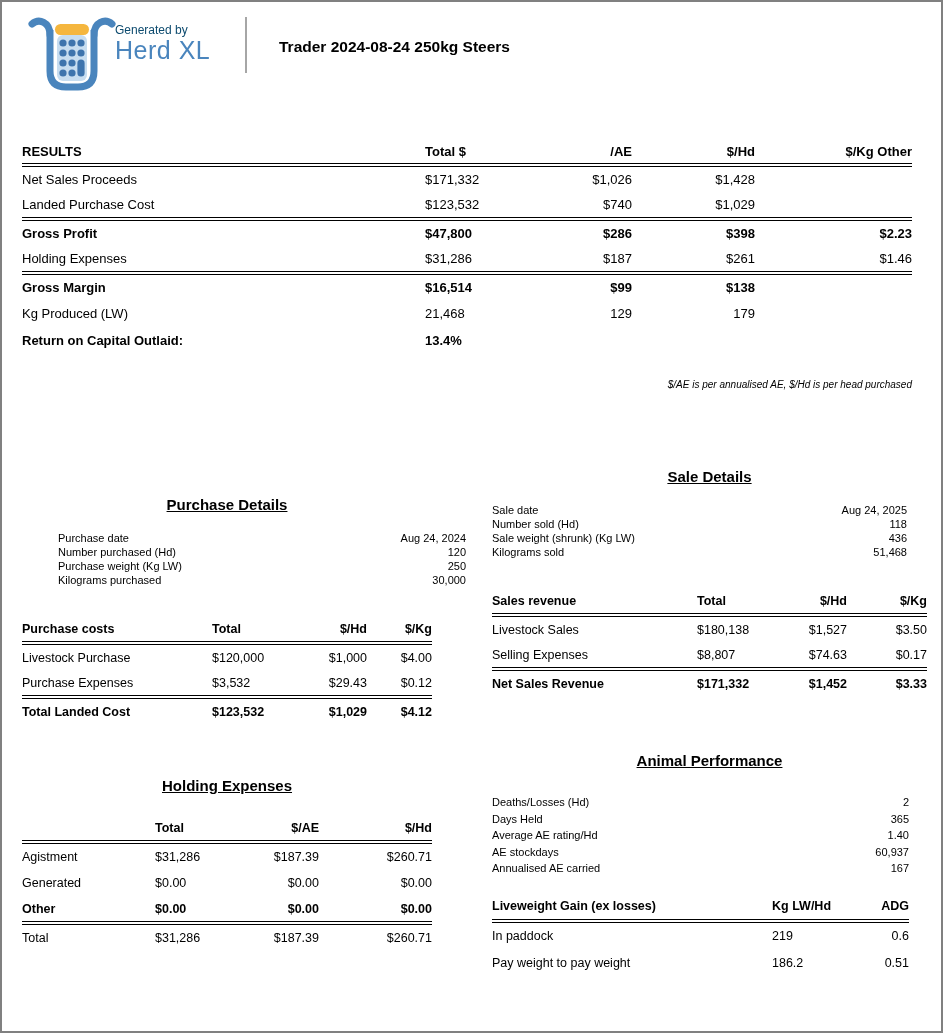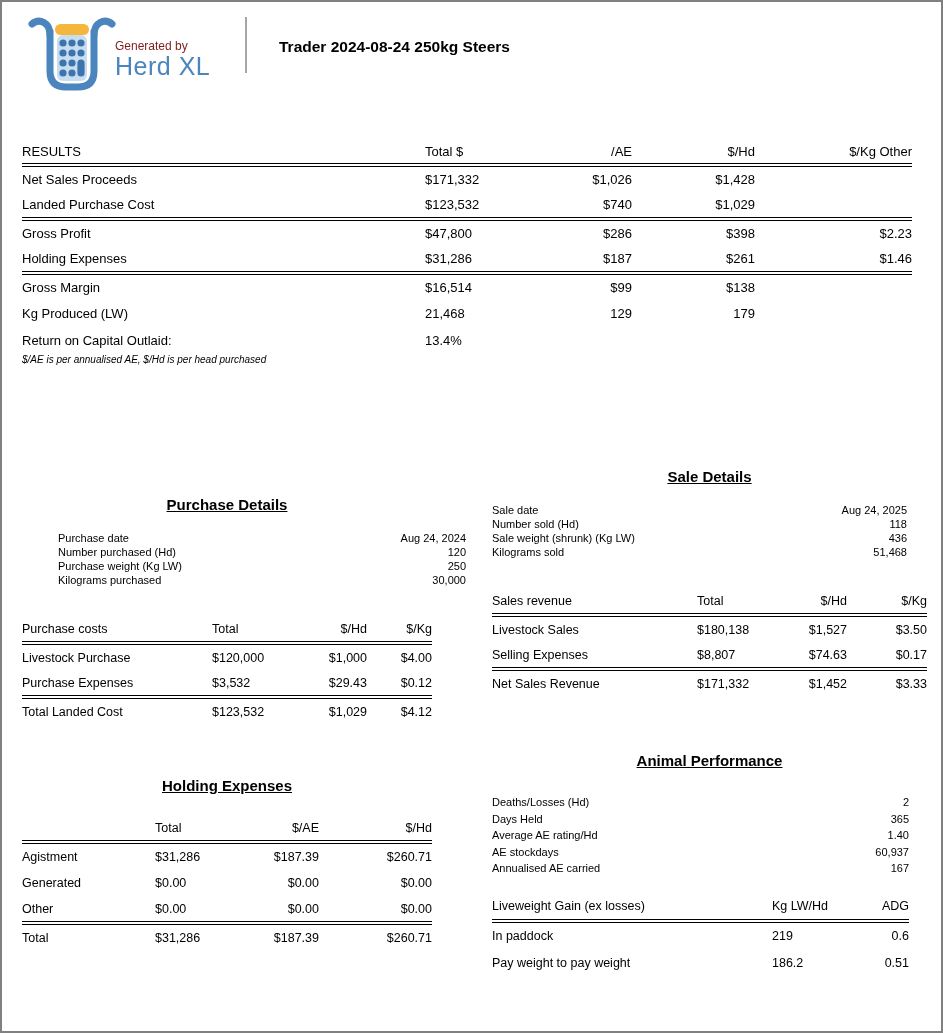--- a/index.html
+++ b/index.html
@@ -5,37 +5,37 @@
   * { margin:0; padding:0; box-sizing:border-box; }
   html,body { background:#fff; }
   body { font-family:"Liberation Sans", sans-serif; color:#000; }
   .page {
     position:relative; width:943px; height:1033px;
     background:#fff; border:2px solid #808080; overflow:hidden;
   }
   
   .logo { position:absolute; left:24px; top:13px; }
   .brand-text { position:absolute; left:113px; top:21px; }
-  .brand-sub { font-size:12px; color:#7f1d1d; line-height:14px;margin-top:16px; }
+  .brand-sub { font-size:12px; color:#0c4a6e; line-height:14px; }
   .brand-name { font-size:25px; font-weight:normal; color:#4a85bd; line-height:27px; letter-spacing:0.5px; }
   .hdr-divider { position:absolute; left:243px; top:15px; width:2px; height:56px; background:#a6a6a6; }
   .report-title { position:absolute; left:277px; top:36px; font-size:15.5px; font-weight:bold; }
   
   table.tbl { border-collapse:collapse; table-layout:fixed; }
   .tbl th, .tbl td { padding:0; vertical-align:middle; font-weight:normal; overflow:hidden; white-space:nowrap; }
   .al { text-align:left; }
   .ar { text-align:right; }
-  tr.b th, tr.b td { font-weight:normal;margin-left:32px; }
+  tr.b th, tr.b td { font-weight:bold;margin-left:32px; }
   tr.rule th, tr.rule td { border-bottom:4px double #000; }
   
   .results-wrap { position:absolute; left:20px; top:137px; width:890px; }
   .results-tbl { width:890px; font-size:13px; }
   .results-tbl thead th { height:26px; font-size:13px; }
   .results-tbl tbody td { height:27px; }
-  .footnote { text-align:left; font-size:10px; font-style:italic; }
+  .footnote { margin-top:25px; text-align:right; font-size:10px; font-style:italic; }
   
   .section { position:absolute; }
   .sec-title { font-size:15px; font-weight:bold; text-decoration:underline; text-align:center; }
   .info-list { font-size:11px; }
   .info-row { display:flex; justify-content:space-between; line-height:14px; }
   .sub-tbl { font-size:12.5px; }
   .sub-tbl thead th { height:26px; font-size:12.5px; }
   .sub-tbl tbody td { height:27px; }
   .purchase-sec { left:20px; top:494px; width:410px; }
   .sale-sec { left:490px; top:466px; width:435px; }

